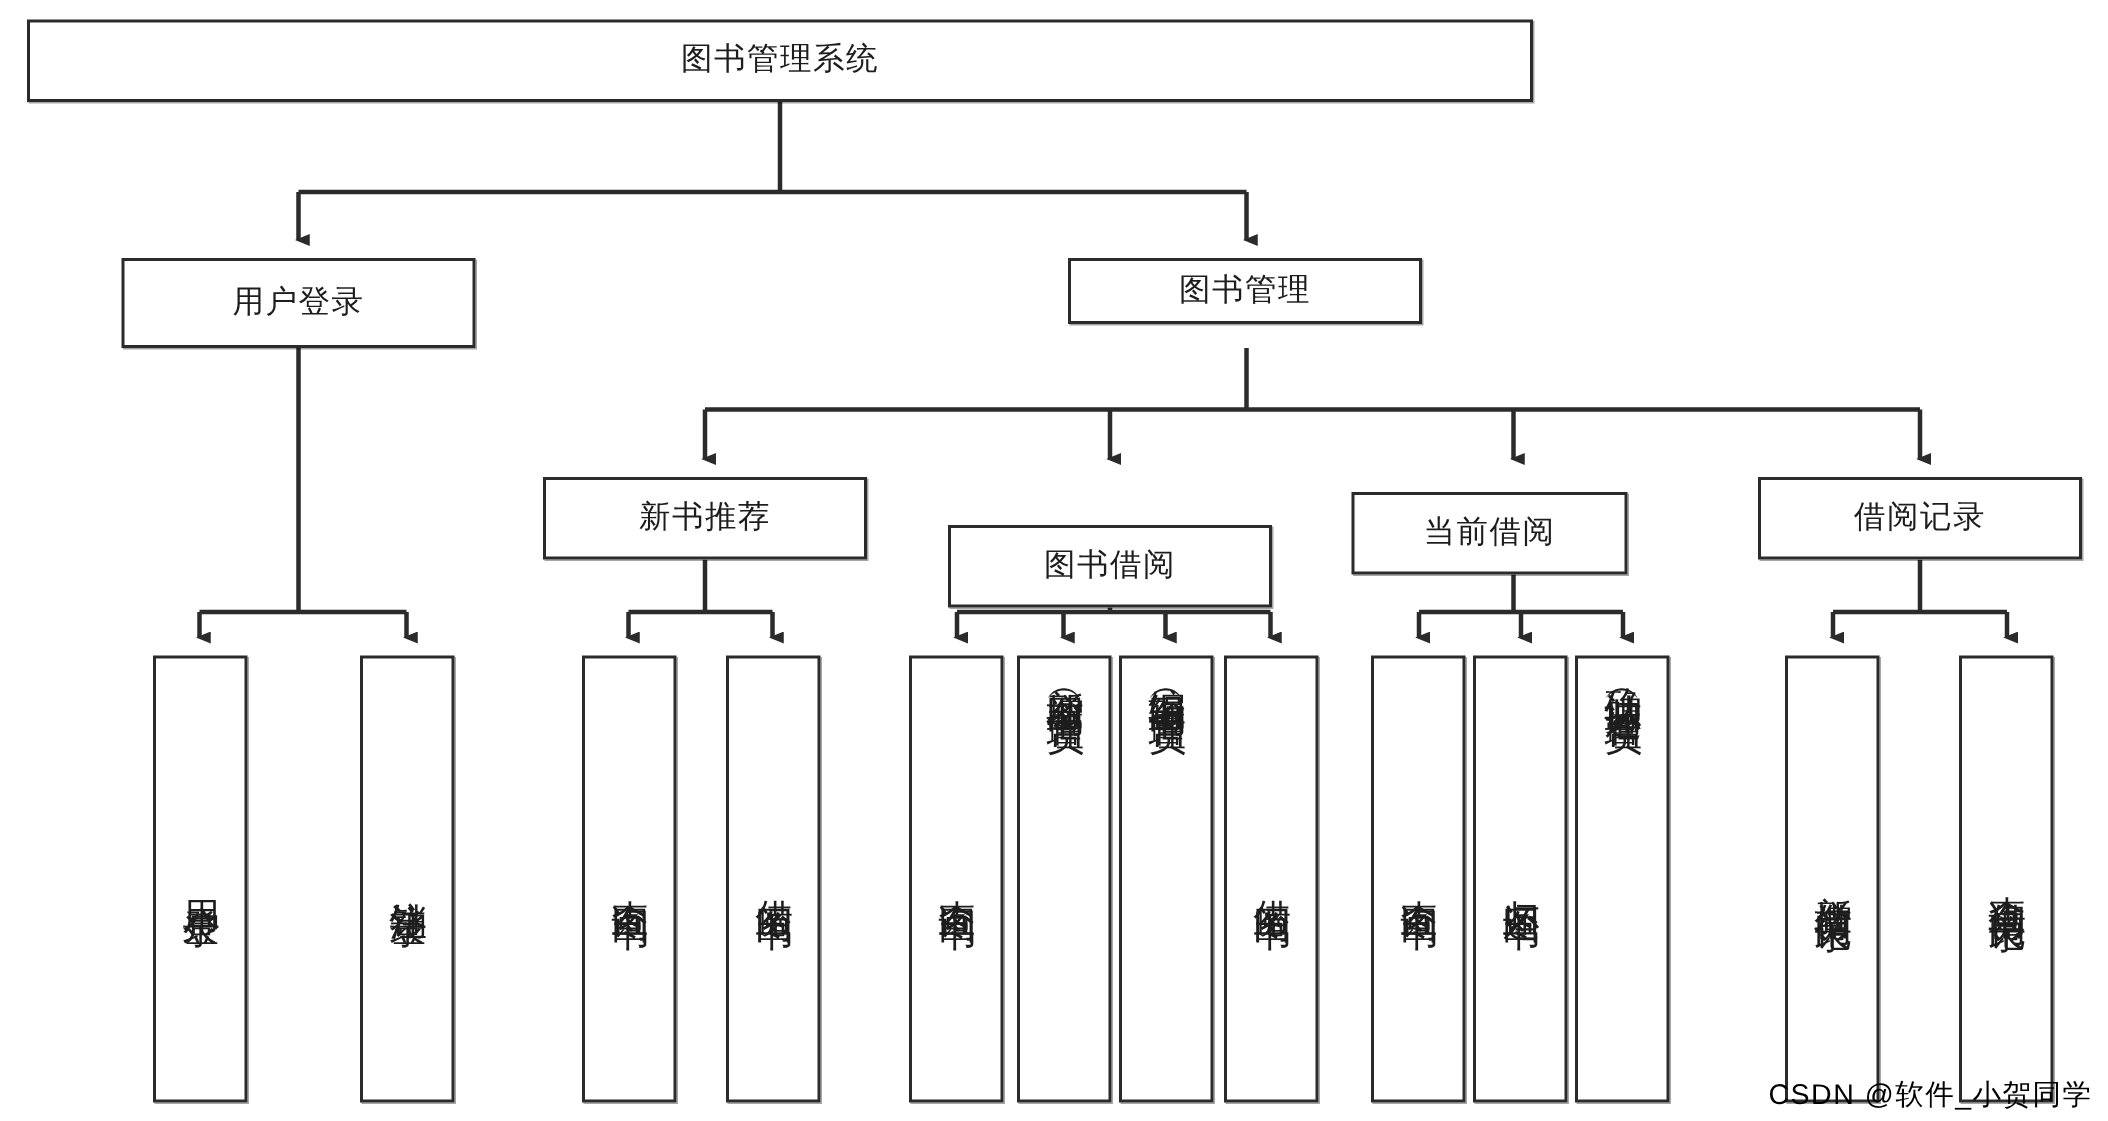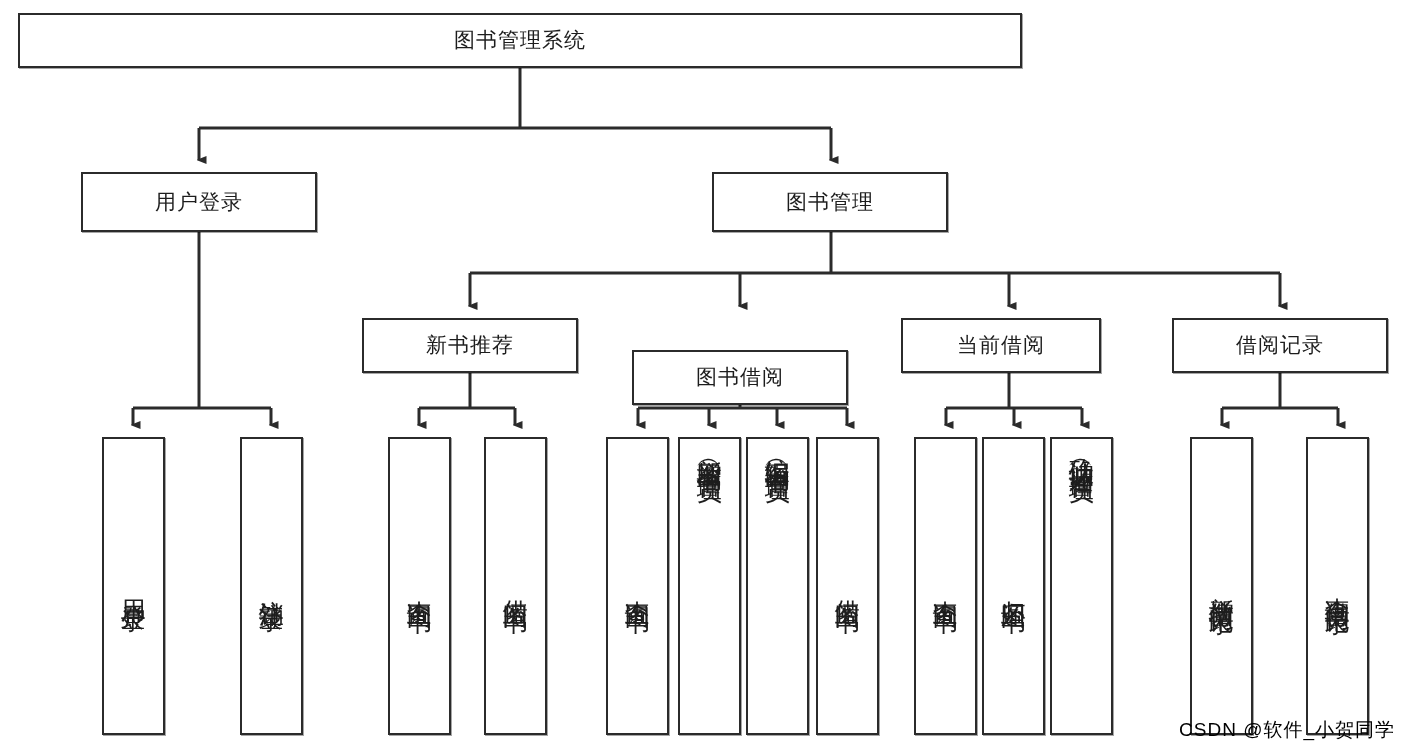--- a/index.html
+++ b/index.html
@@ -112,31 +112,31 @@
     </g>
   </svg>
 
   <div class="node" style="left:18px;top:13px;width:1004px;height:55px;">
     <span class="label">图书管理系统</span>
   </div>
 
   <div class="node" style="left:81px;top:172px;width:236px;height:60px;">
     <span class="label">用户登录</span>
   </div>
-  <div class="node" style="left:712px;top:172px;width:236px;height:60px;">
+  <div class="node" style="left:712px;top:172px;width:236px;height:44px;">
     <span class="label">图书管理</span>
   </div>
 
   <div class="node" style="left:362px;top:318px;width:216px;height:55px;">
     <span class="label">新书推荐</span>
   </div>
   <div class="node" style="left:632px;top:318px;width:216px;height:55px;margin-top:32px;">
     <span class="label">图书借阅</span>
   </div>
-  <div class="node" style="left:901px;top:318px;width:200px;height:55px;">
+  <div class="node" style="left:901px;top:328px;width:184px;height:55px;">
     <span class="label">当前借阅</span>
   </div>
   <div class="node" style="left:1172px;top:318px;width:216px;height:55px;">
     <span class="label">借阅记录</span>
   </div>
 
   <div class="node leaf center-v" style="left:102px;top:437px;width:63px;height:298px;">
     <span class="label">用户登录</span>
   </div>
   <div class="node leaf center-v" style="left:240px;top:437px;width:63px;height:298px;">

